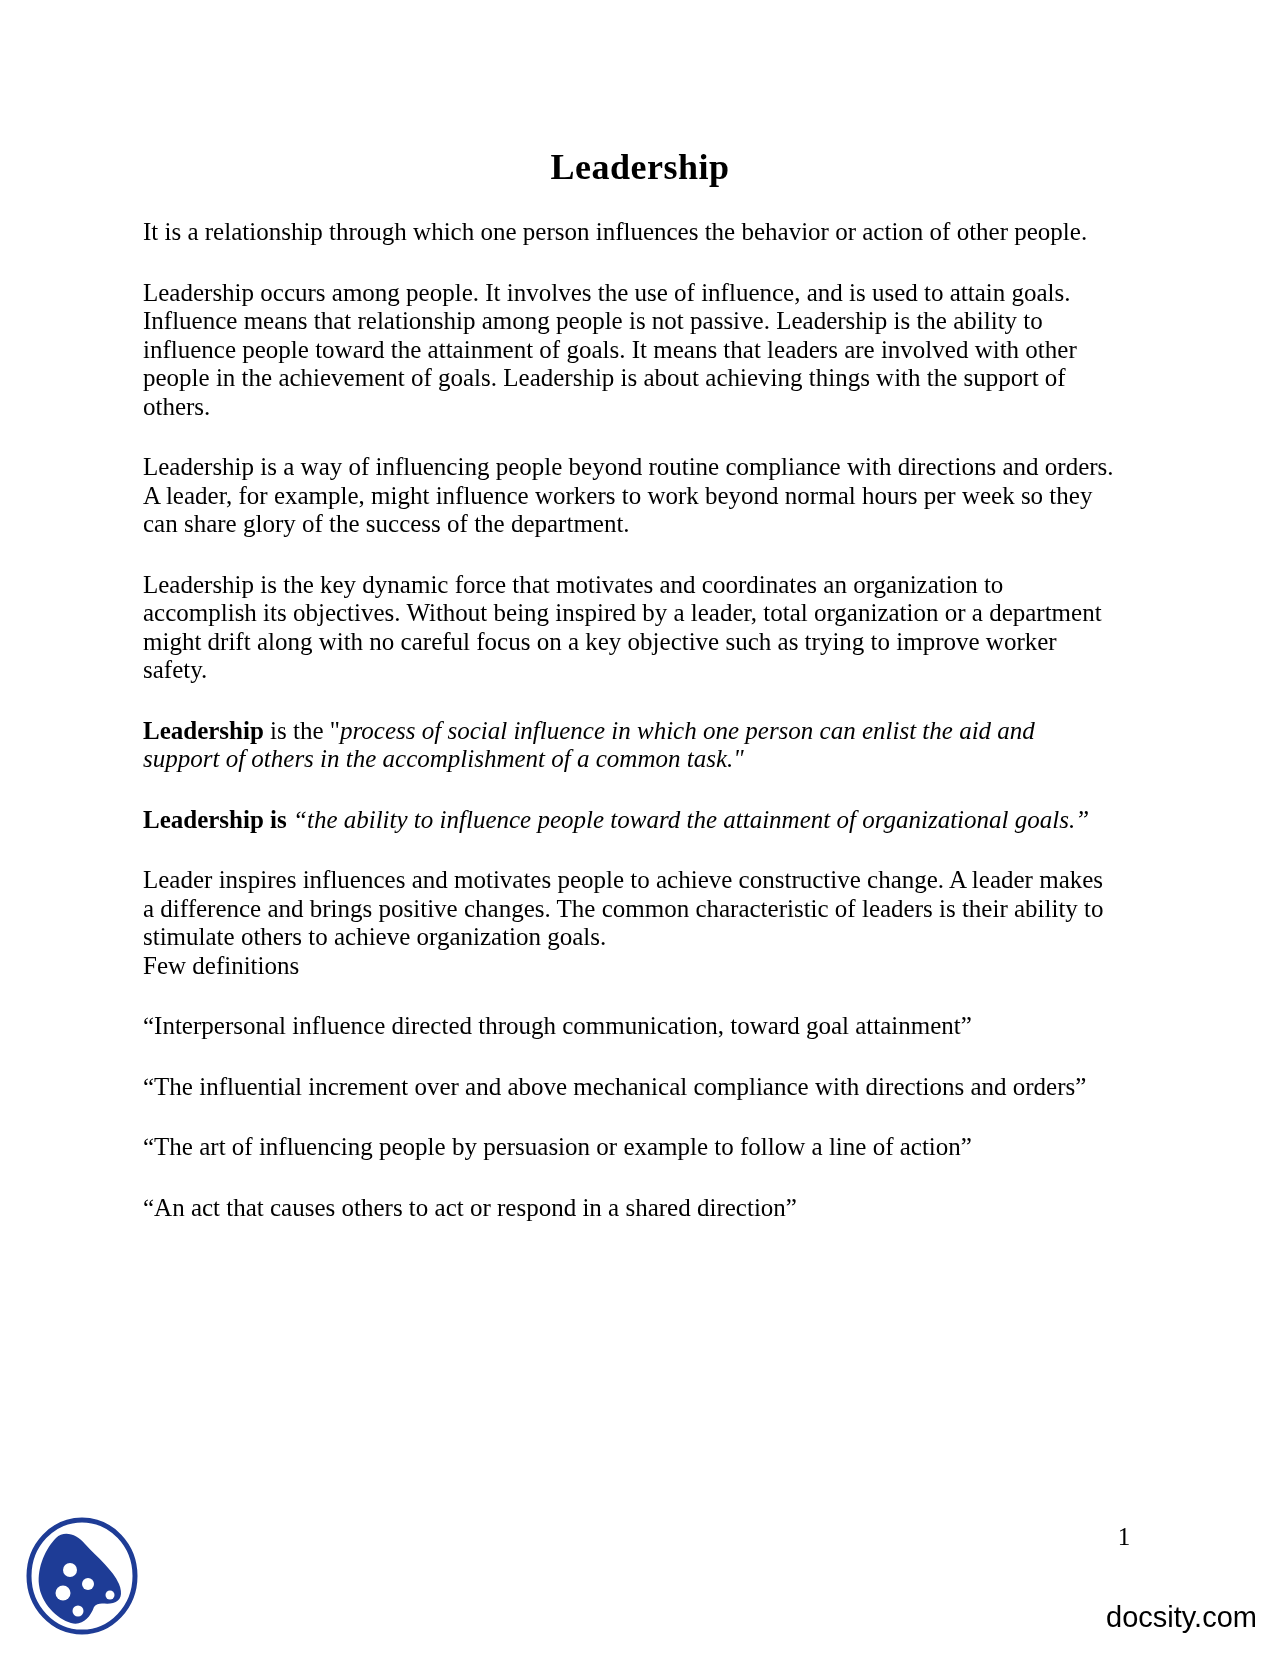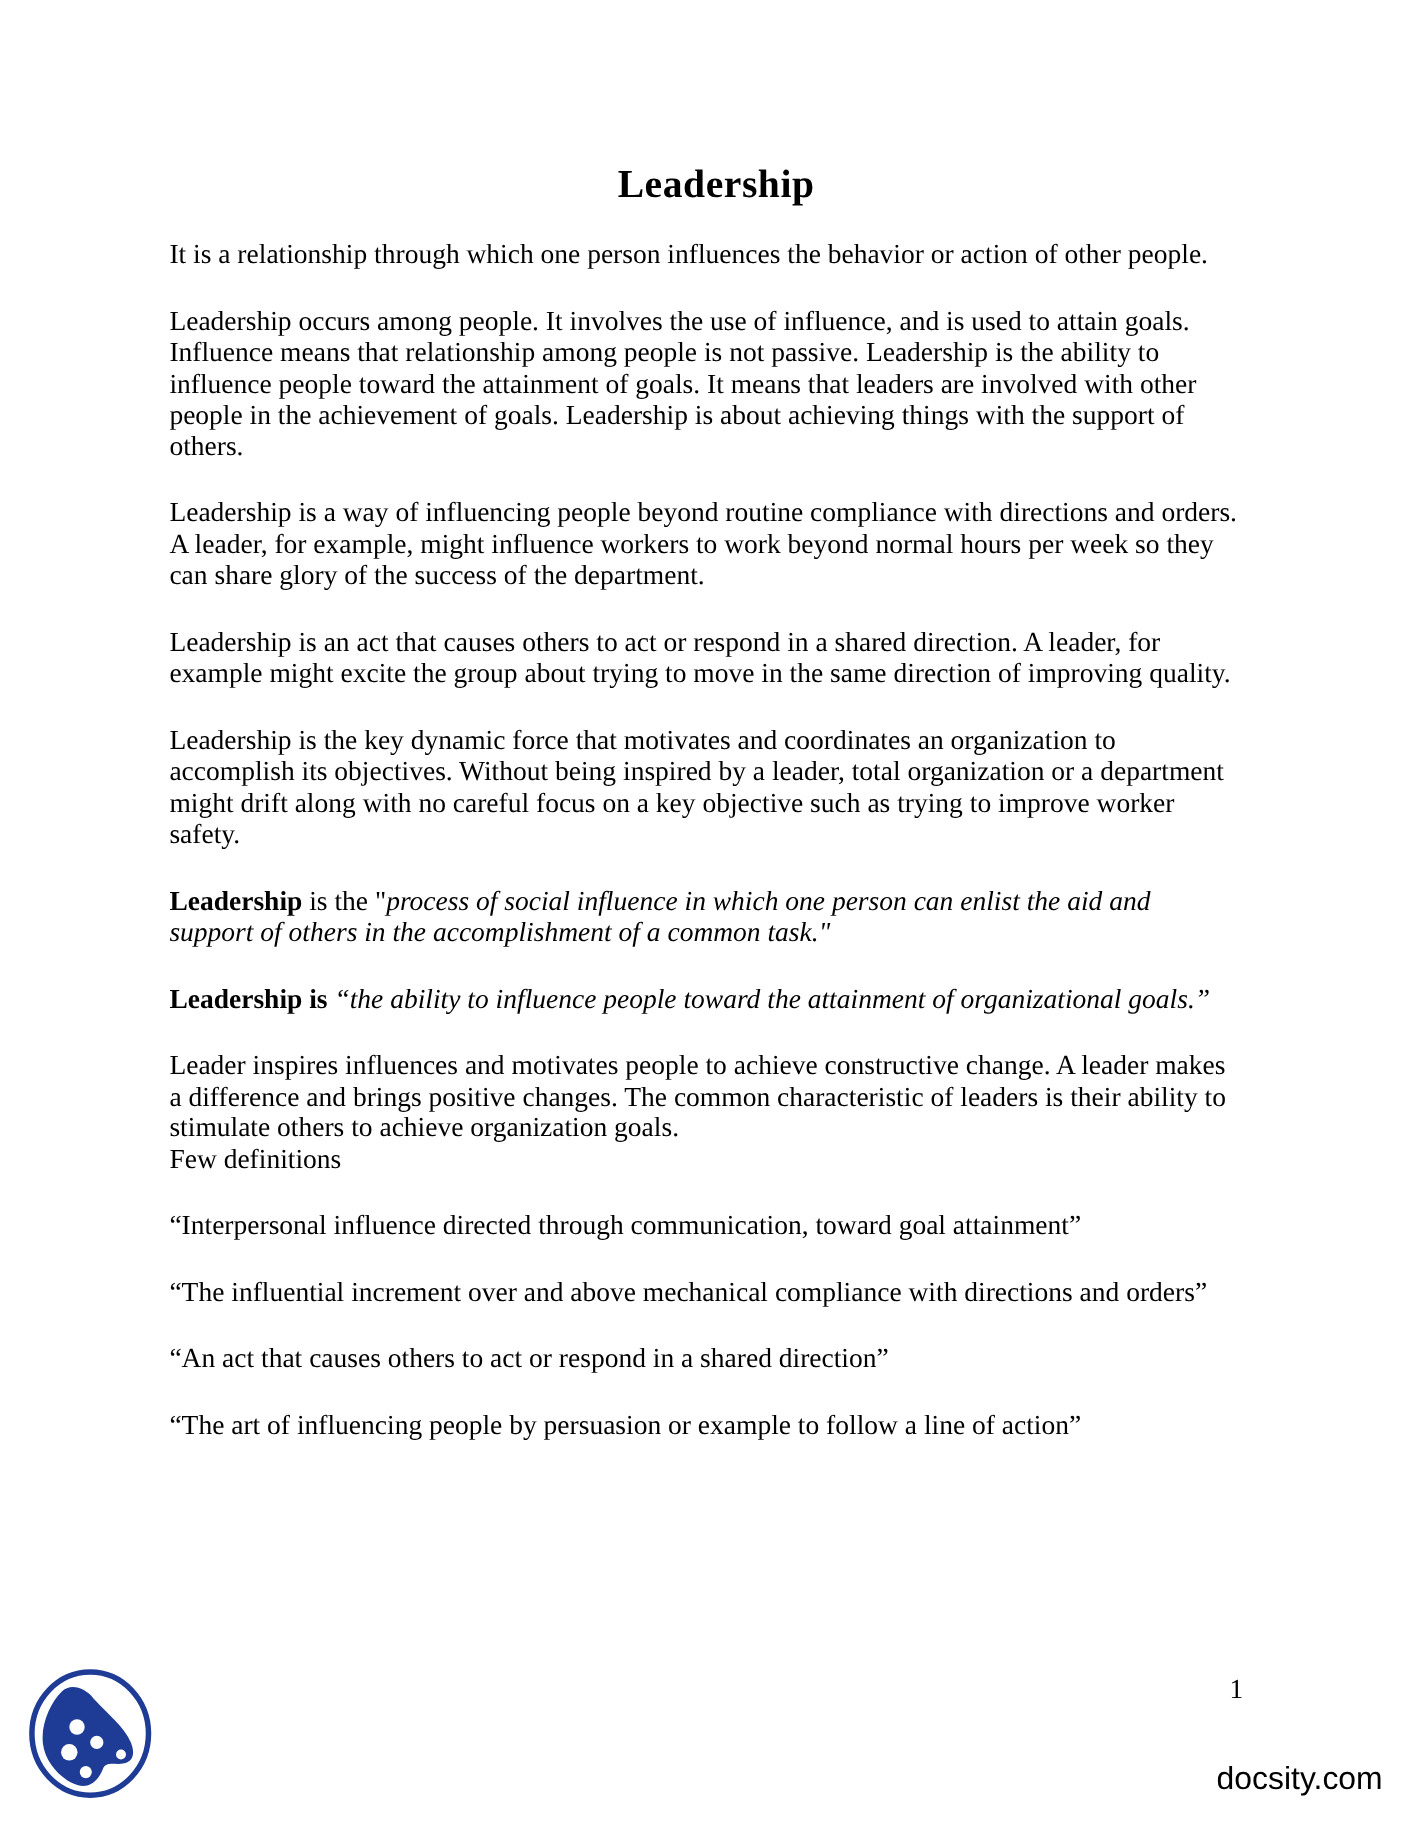--- a/index.html
+++ b/index.html
@@ -7,21 +7,21 @@
     width: 1280px;
     height: 1656px;
     background: #ffffff;
     position: relative;
     font-family: "Liberation Serif", "DejaVu Serif", serif;
     color: #000000;
     overflow: hidden;
   }
   .content {
     position: absolute;
-    left: 154px;
+    left: 143px;
     top: 146px;
     width: 994px;
   }
   h1.doc-title {
     font-size: 36px;
     line-height: 42px;
     font-weight: bold;
     text-align: center;
     margin: 0 0 30px 0;
     letter-spacing: 0.5px;
@@ -72,41 +72,39 @@
 
   <p>It is a relationship through which one person influences the behavior or action of other people.</p>
   <p>Leadership occurs among people. It involves the use of influence, and is used to attain goals.
 Influence means that relationship among people is not passive. Leadership is the ability to
 influence people toward the attainment of goals. It means that leaders are involved with other
 people in the achievement of goals. Leadership is about achieving things with the support of
 others.</p>
   <p class="italic">Leadership is a way of influencing people beyond routine compliance with directions and orders.
 A leader, for example, might influence workers to work beyond normal hours per week so they
 can share glory of the success of the department.</p>
-  <p class="italic">Leadership is an act that causes others to act or respond in a shared direction. A leader, for
-example might excite the group about trying to move in the same direction of improving quality.</p>
   <p class="italic">Leadership is the key dynamic force that motivates and coordinates an organization to
 accomplish its objectives. Without being inspired by a leader, total organization or a department
 might drift along with no careful focus on a key objective such as trying to improve worker
 safety.</p>
 
   <p><strong>Leadership</strong><span> is the "</span><em>process of social influence in which one person can enlist the aid and
 support of others in the accomplishment of a common task."</em></p>
 
   <p><strong>Leadership is</strong><em> “the ability to influence people toward the attainment of organizational goals.”</em></p>
 
   <p>Leader inspires influences and motivates people to achieve constructive change. A leader makes
 a difference and brings positive changes. The common characteristic of leaders is their ability to
 stimulate others to achieve organization goals.
 Few definitions</p>
 
   <p>“Interpersonal influence directed through communication, toward goal attainment”</p>
   <p>“The influential increment over and above mechanical compliance with directions and orders”</p>
+  <p>“The art of influencing people by persuasion or example to follow a line of action”</p>
   <p>“An act that causes others to act or respond in a shared direction”</p>
-  <p>“The art of influencing people by persuasion or example to follow a line of action”</p>
 </div>
 
 <div class="footer-logo">
   <svg width="116" height="132" viewBox="0 0 116 132" xmlns="http://www.w3.org/2000/svg">
     <ellipse cx="57" cy="66" rx="53" ry="56" fill="#ffffff" stroke="#1e3c96" stroke-width="5"></ellipse>
     <path d="M31,28 C39,20 52,24 60,34 C73,48 88,60 94,74 C98,84 96,91 88,93 C80,95 73,91 69,97 C65,108 57,116 46,113 C32,109 16,93 14,75 C12,57 21,38 31,28 Z" fill="#1e3c96"></path>
     <circle cx="45" cy="60" r="7" fill="#ffffff"></circle>
     <circle cx="38" cy="83" r="7.5" fill="#ffffff"></circle>
     <circle cx="63" cy="74" r="6" fill="#ffffff"></circle>
     <circle cx="53" cy="101" r="5.5" fill="#ffffff"></circle>

